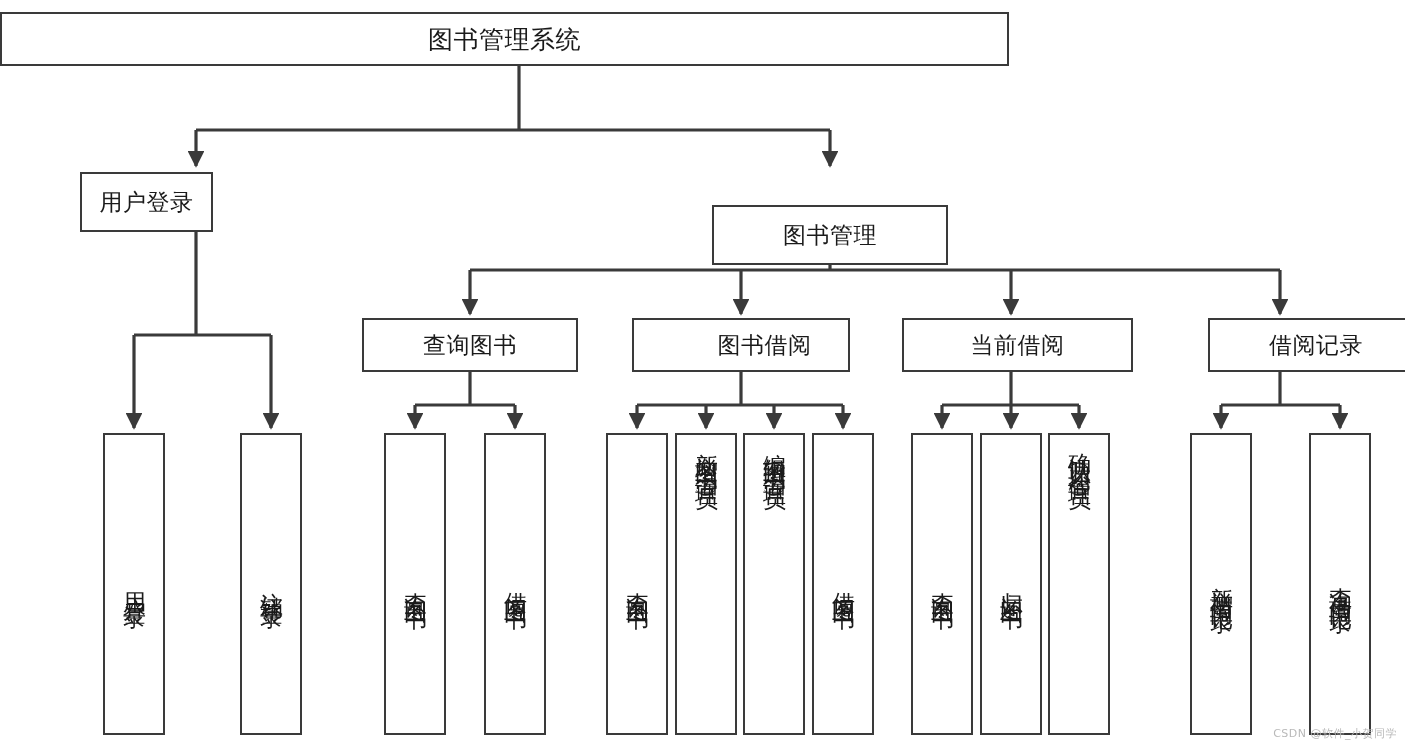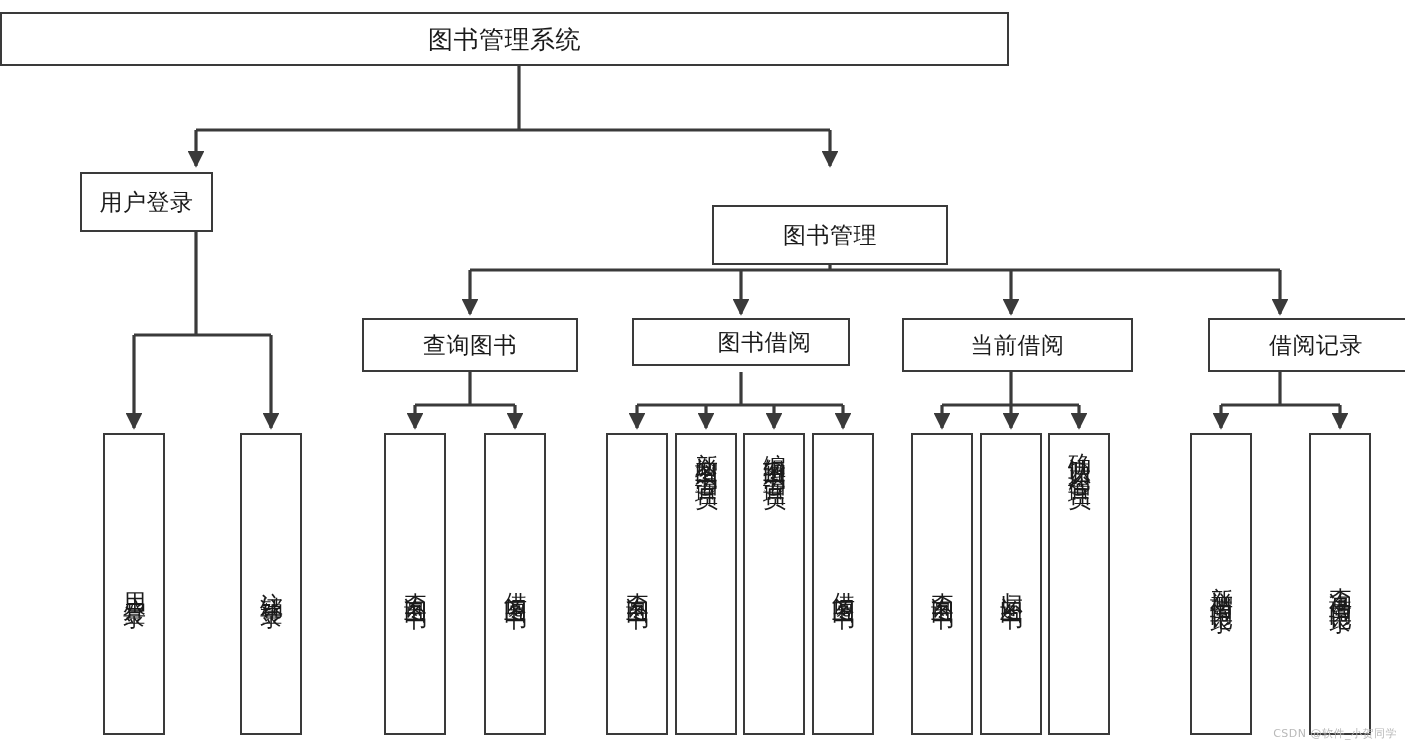--- a/index.html
+++ b/index.html
@@ -136,21 +136,21 @@
   <div class="node level1" style="left:80px; top:172px; width:133px; height:60px;">
     <span class="label">用户登录</span>
   </div>
   <div class="node level1" style="left:712px; top:172px; width:236px; height:60px;margin-top:33px;">
     <span class="label">图书管理</span>
   </div>
 
   <div class="node level2" style="left:362px; top:318px; width:216px; height:54px;">
     <span class="label">查询图书</span>
   </div>
-  <div class="node level2" style="left:632px; top:318px; width:218px; height:48px;padding-left:47px;">
+  <div class="node level2" style="left:632px; top:318px; width:218px; height:54px;padding-left:47px;">
     <span class="label">图书借阅</span>
   </div>
   <div class="node level2" style="left:902px; top:318px; width:231px; height:54px;text-align:center;">
     <span class="label">当前借阅</span>
   </div>
   <div class="node level2" style="left:1208px; top:318px; width:216px; height:54px;justify-content:center;">
     <span class="label">借阅记录</span>
   </div>
 
   <div class="node leaf center-v" style="left:103px; top:433px; width:62px; height:302px;">

